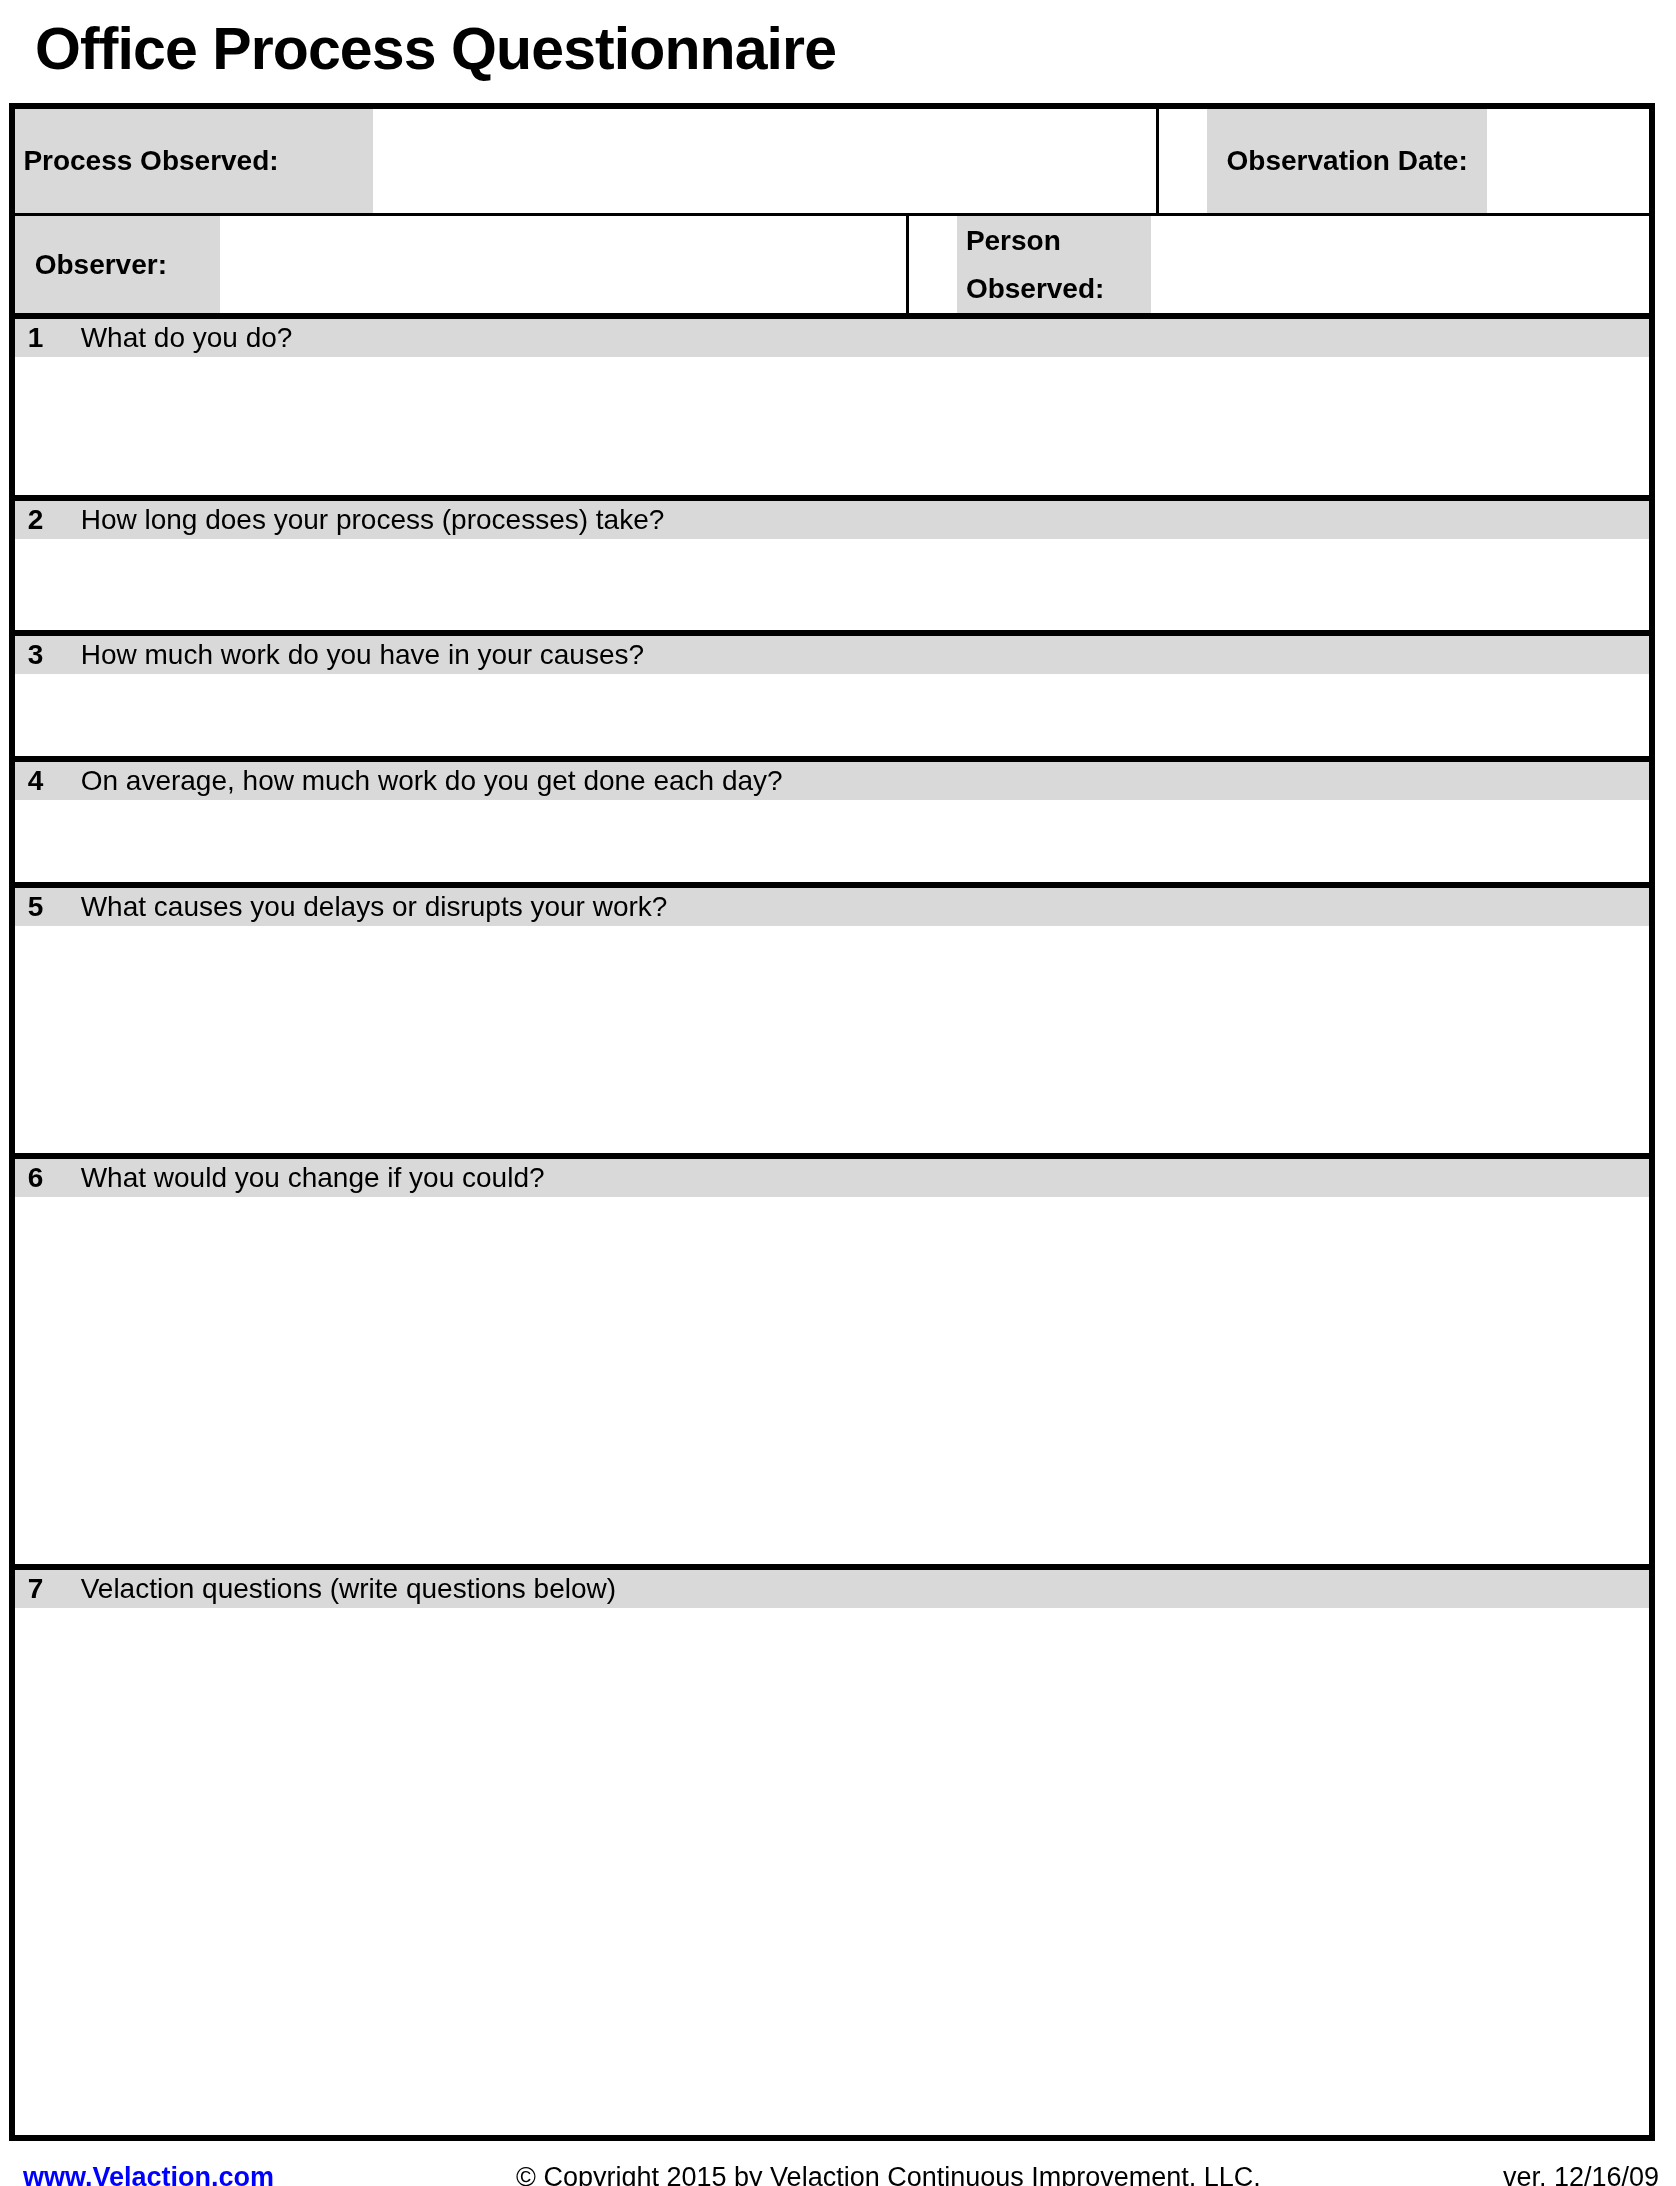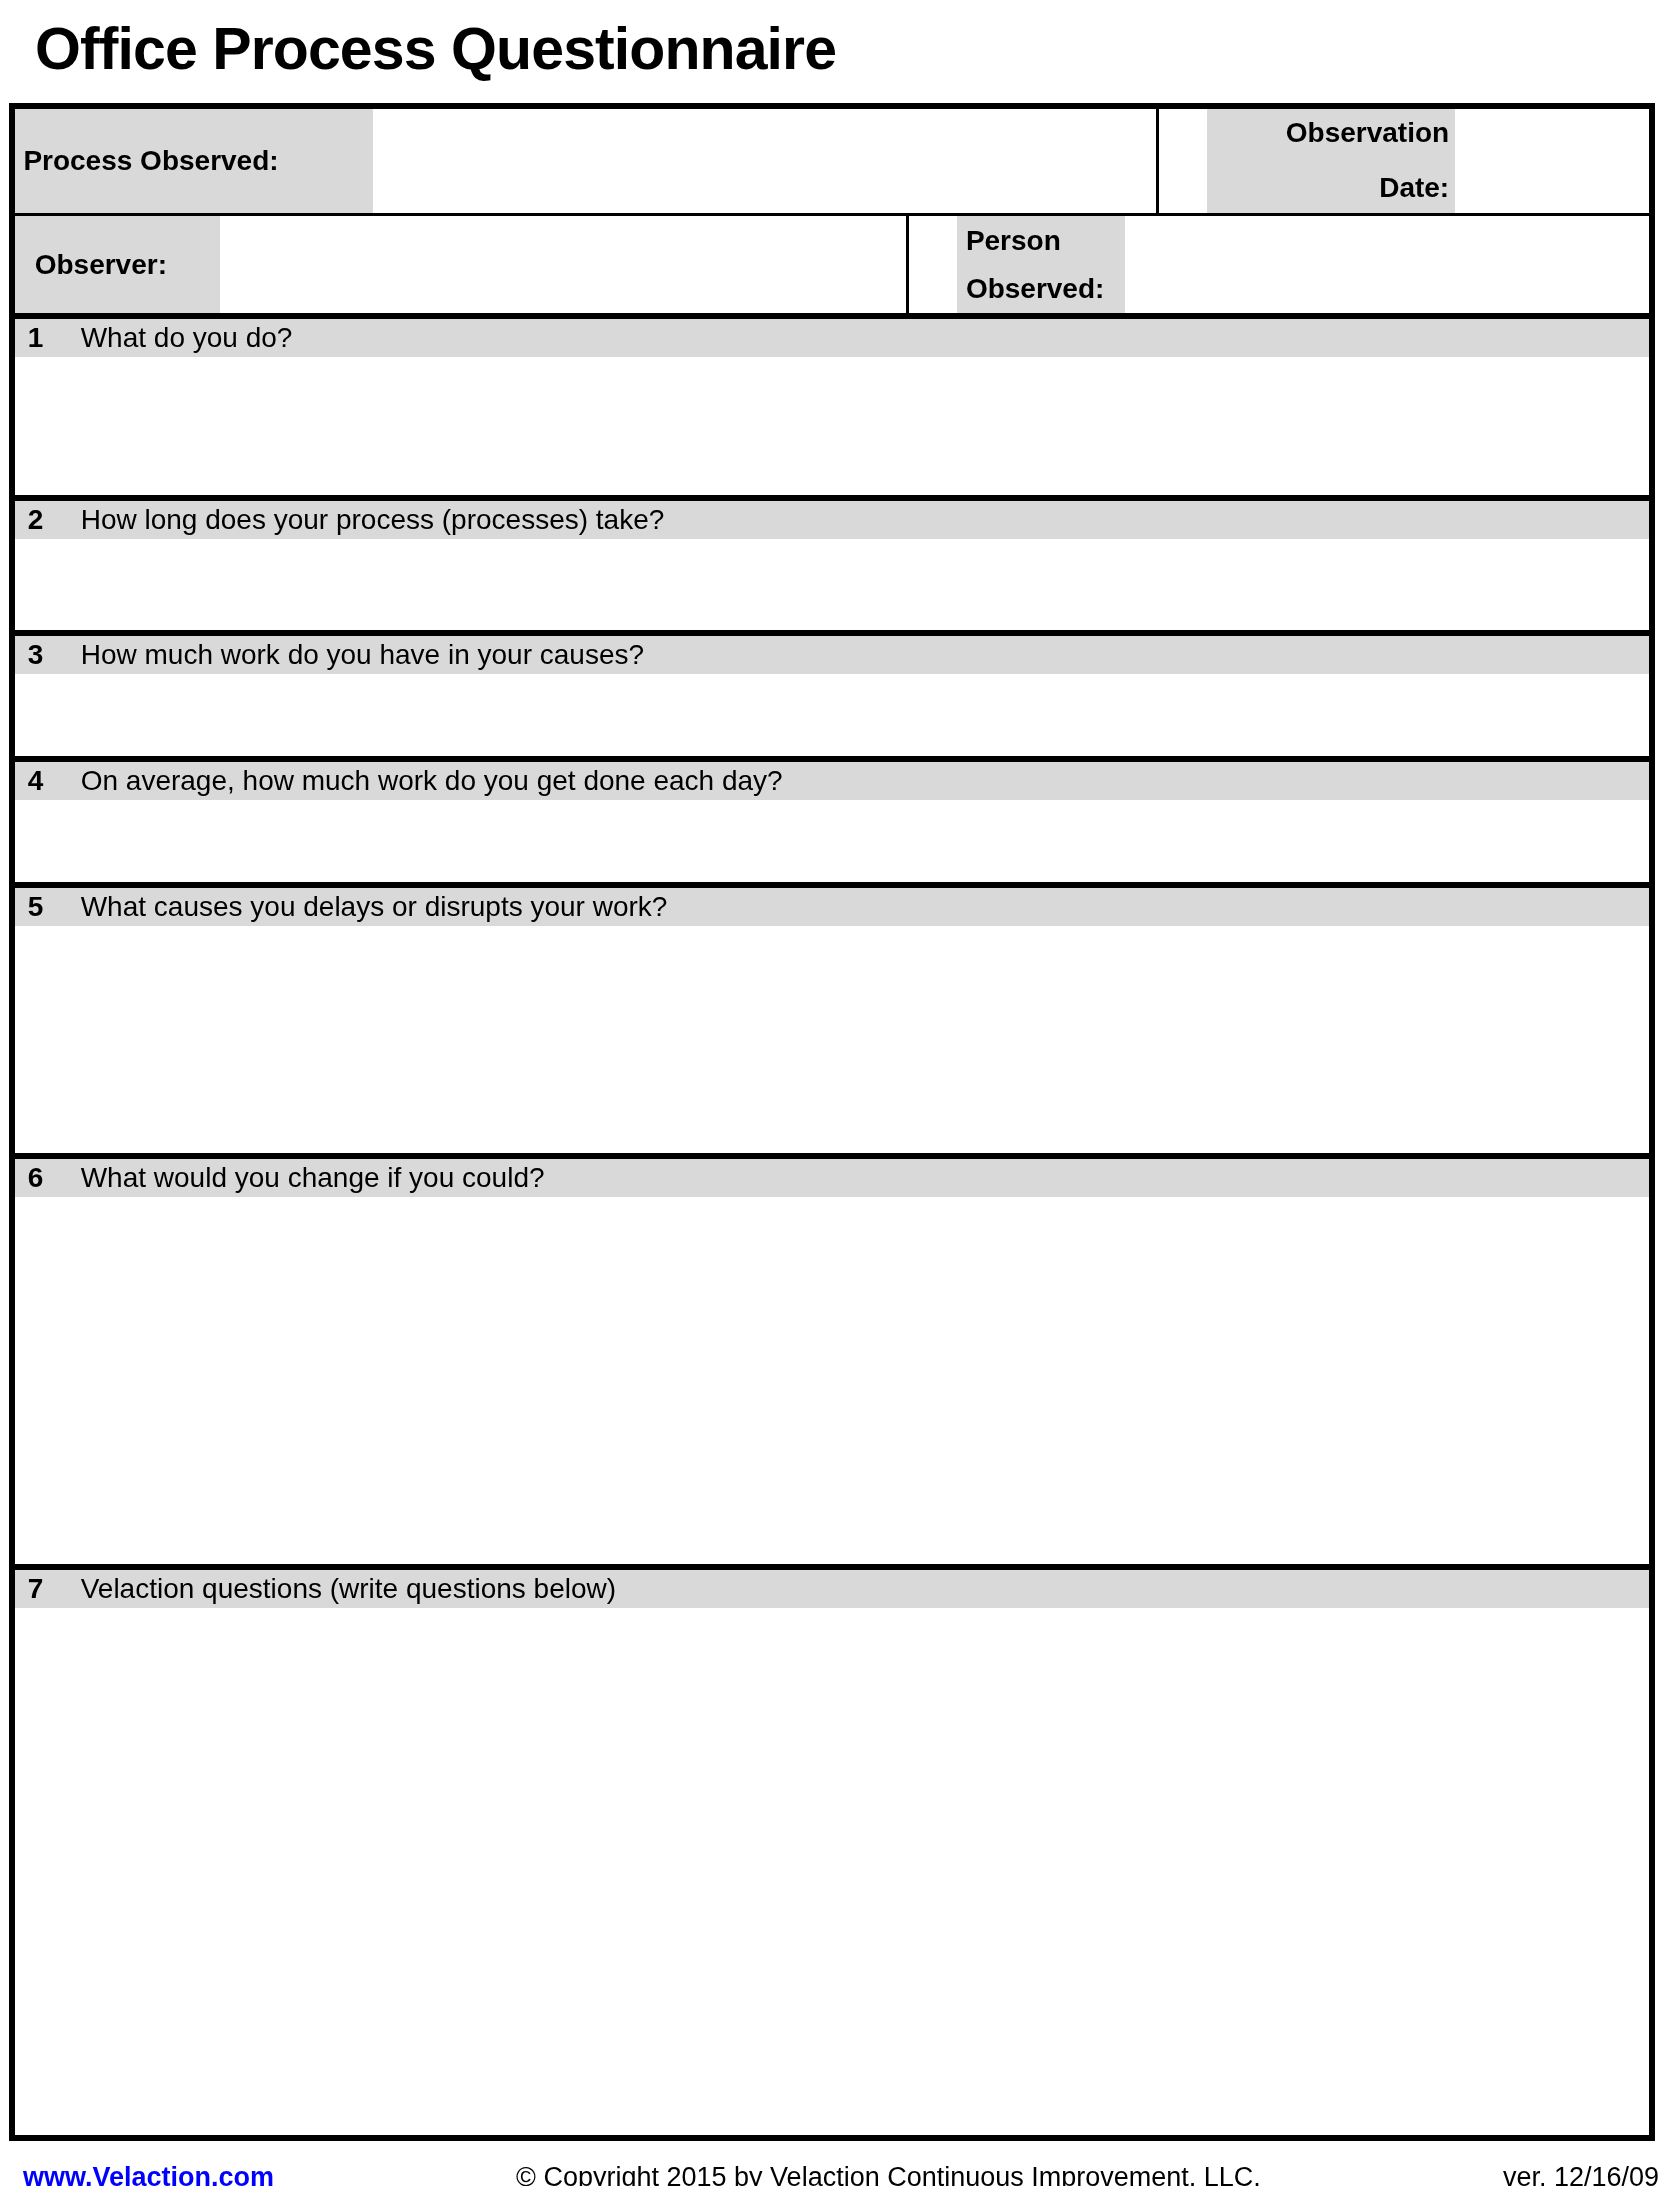--- a/index.html
+++ b/index.html
@@ -38,30 +38,30 @@
     background: #d9d9d9;
     font-weight: 700;
     font-size: 28px;
     display: flex;
     align-items: center;
   }
   .process-label { width: 358px; padding-left: 8.7px; }
   .process-value { width: 687px; background: #fff; }
   .vline { width: 3.5px; background: #000; flex: 0 0 auto; }
   .obsdate-label {
-    width: 248px;
+    width: 280px;
     justify-content: center;
     text-align: right;
     line-height: 1.95;
     padding: 0 6px;
   }
   .obsdate-value { flex: 1; background: #fff; }
   .observer-label { width: 205px; padding-left: 20px; }
   .observer-value { width: 590px; background: #fff; }
-  .person-label { width: 168px; padding-left: 8.7px; line-height: 1.7; }
+  .person-label { width: 194px; padding-left: 8.7px; line-height: 1.7; }
   .person-value { flex: 1; background: #fff; }
 
   .qsection {
     flex: 0 0 auto;
     border-bottom: 6.1px solid #000;
     display: flex;
     flex-direction: column;
   }
   .qsection.last { border-bottom: none; flex: 1 1 auto; }
   .qheader {

